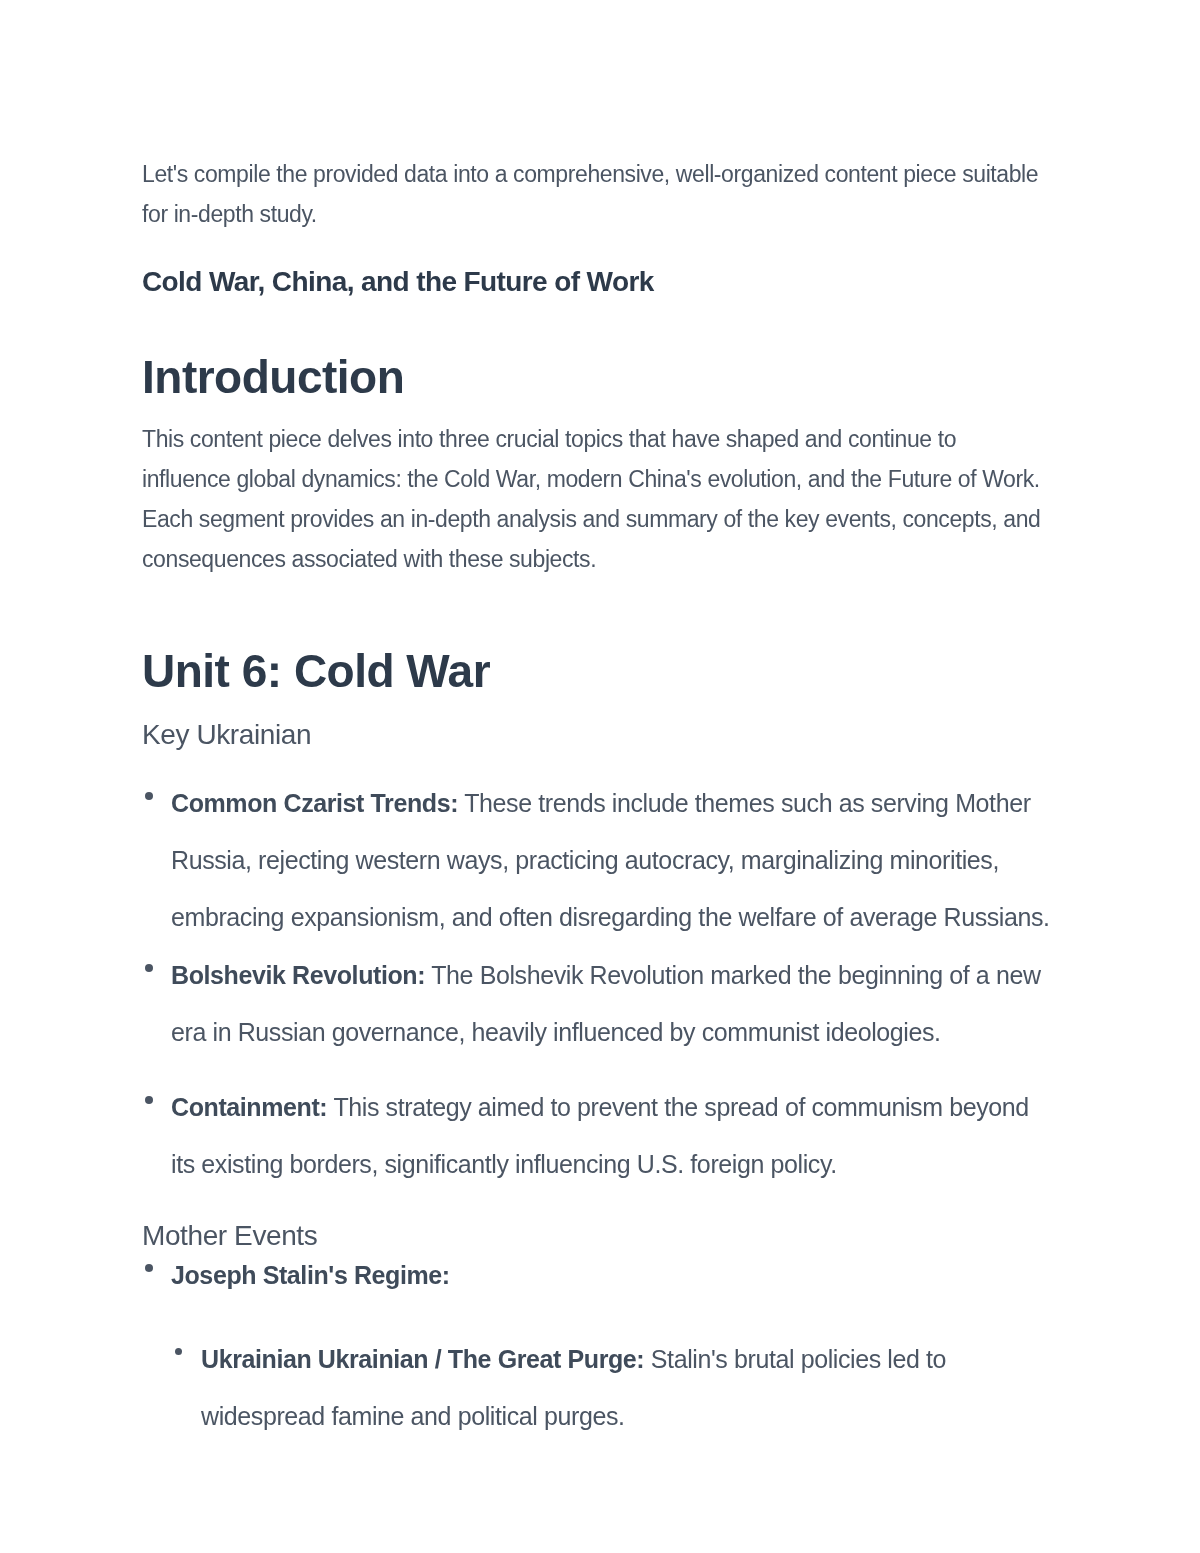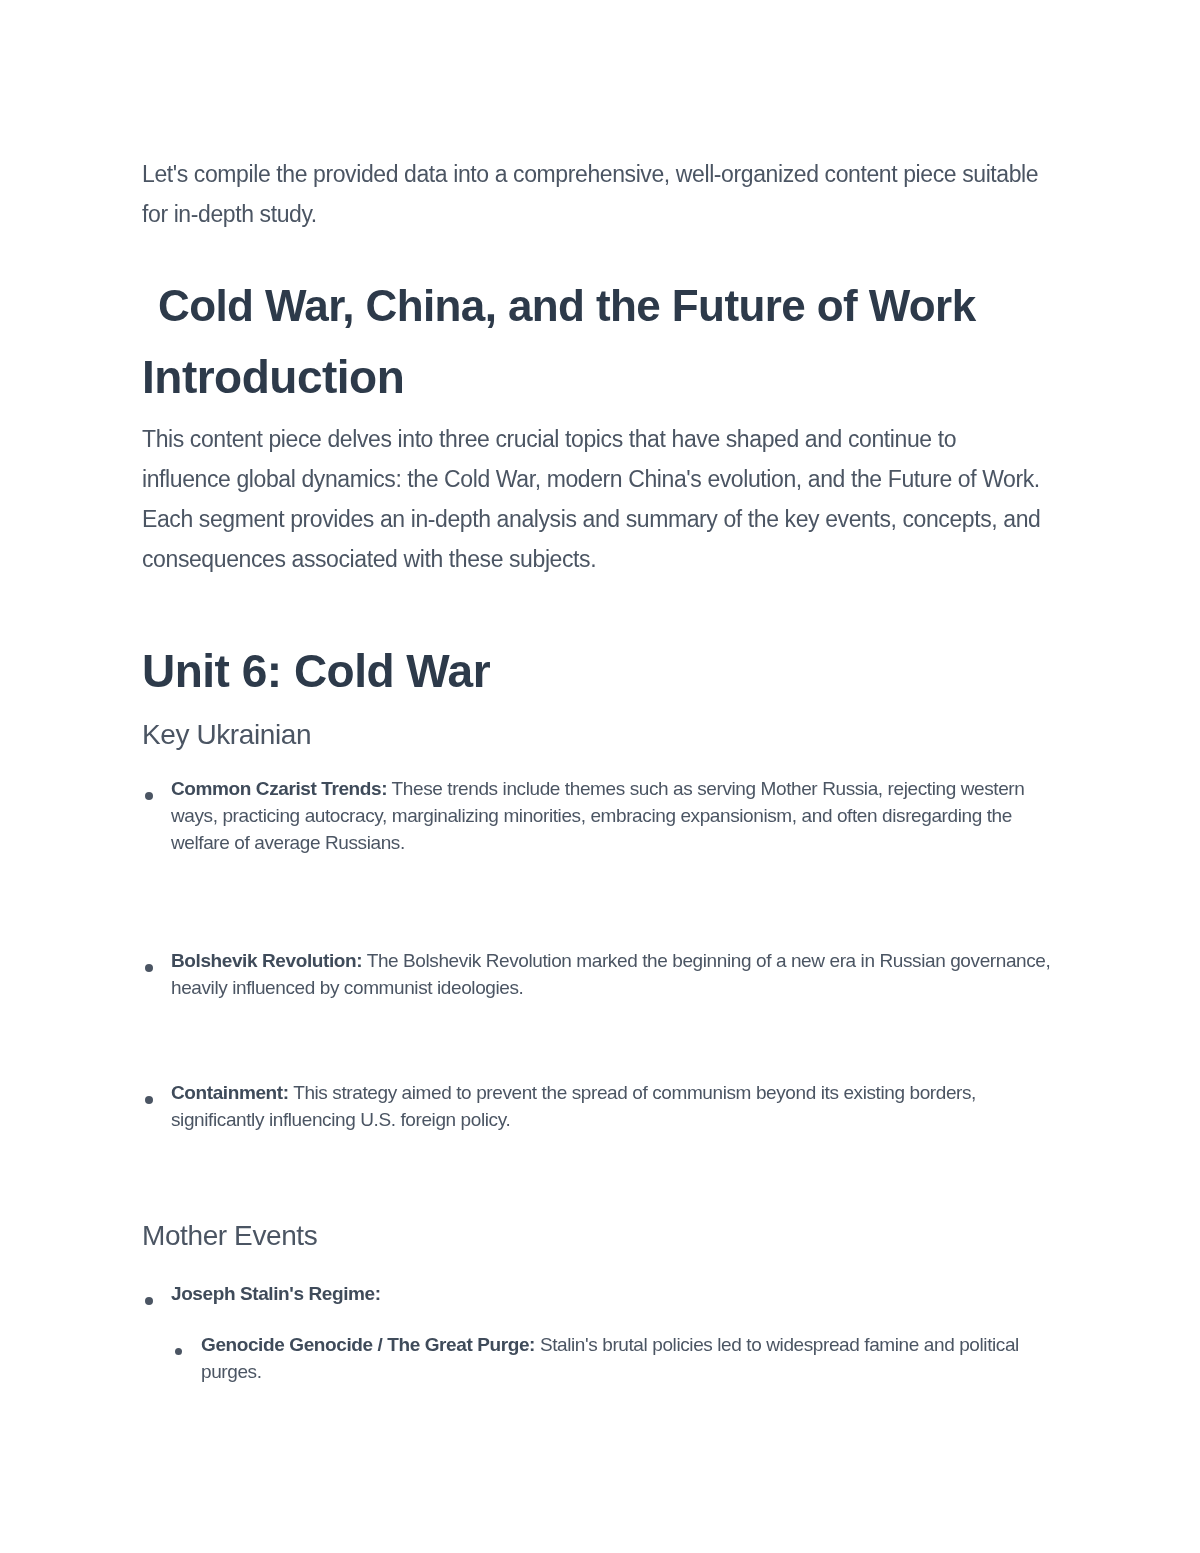--- a/index.html
+++ b/index.html
@@ -1,25 +1,25 @@
 <!DOCTYPE html>
 <html><head>
 <meta charset="utf-8">
 <style>
   html, body { margin: 0; padding: 0; background: #ffffff; }
   body { width: 1200px; height: 1553px; position: relative; overflow: hidden;
          font-family: "Liberation Sans", sans-serif; color: #4a5563; }
   .page { position: absolute; left: 142px; top: 0; width: 920px; }
   .p { font-size: 23px; line-height: 40px; margin: 0; letter-spacing: -0.4px; color: #4b5563; }
-  .h1 { position: absolute; font-size: 44px; font-weight: bold; color: #2d3a4a; letter-spacing: -0.6px; margin: 16px; line-height: 1; }
+  .h1 { position: absolute; font-size: 28px; font-weight: bold; color: #2d3a4a; letter-spacing: -0.6px; margin: 0; line-height: 1; }
   .h2 { position: absolute; font-size: 46px; font-weight: bold; color: #2d3a4a; letter-spacing: -0.5px; margin: 0; line-height: 1; }
   .h3 { position: absolute; font-size: 28px; font-weight: normal; color: #4b5563; letter-spacing: -0.4px; margin: 0; line-height: 1; }
   .abs { position: absolute; }
   ul { list-style: none; margin: 0; padding: 0; }
-  li { position: absolute; font-size: 19px; line-height: 27px; letter-spacing: -0.4px; color: #4b5563; }
+  li { position: absolute; font-size: 25px; line-height: 57px; letter-spacing: -0.4px; color: #4b5563; }
   li b { color: #3f4b5a; }
   .bullet { position: absolute; width: 8px; height: 8px; border-radius: 50%; background: #4b5563; }
 </style>
 </head>
 <body>
 
 <div class="page">
 
   <p class="p abs" style="top:154px; width:900px;">Let's compile the provided data into a comprehensive, well-organized content piece suitable for in-depth study.</p>
 
@@ -50,27 +50,27 @@
       <span class="bullet" style="left:3px; top:17px;"></span>
       <div style="margin-left:29px;">
         <b>Containment:</b><span> This strategy aimed to prevent the spread of communism beyond its existing borders, significantly influencing U.S. foreign policy.</span>
       </div>
     </li>
   </ul>
 
   <h3 class="h3" style="top:1222px;">Mother Events</h3>
 
   <ul>
-    <li style="top:1280px; left:0; width:910px;">
+    <li style="top:1247px; left:0; width:910px;">
       <span class="bullet" style="left:3px; top:17px;"></span>
       <div style="margin-left:29px;">
         <b>Joseph Stalin's Regime:</b>
       </div>
     </li>
     <li style="top:1331px; left:29px; width:880px;">
       <span class="bullet" style="left:4px; top:17px; width:7px; height:7px;"></span>
       <div style="margin-left:30px;">
-        <b>Genocide Genocide / The Great Purge:</b><span> Stalin's brutal policies led to widespread famine and political purges.</span>
+        <b>Ukrainian Ukrainian / The Great Purge:</b><span> Stalin's brutal policies led to widespread famine and political purges.</span>
       </div>
     </li>
   </ul>
 
 </div>
 
 </body></html>

